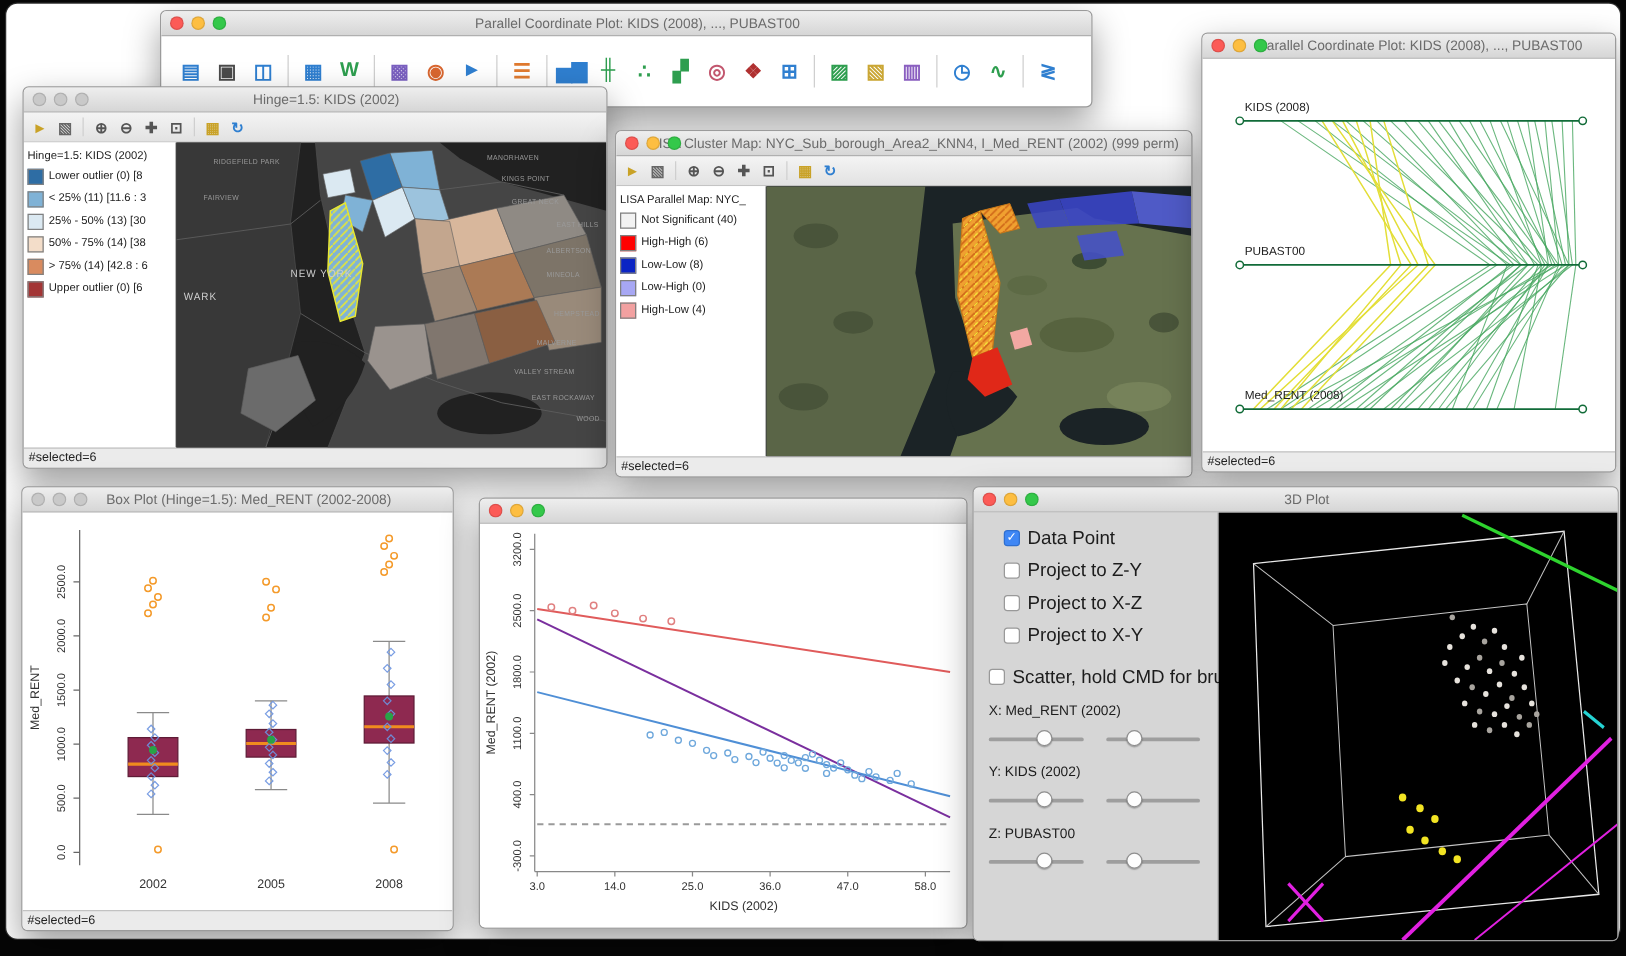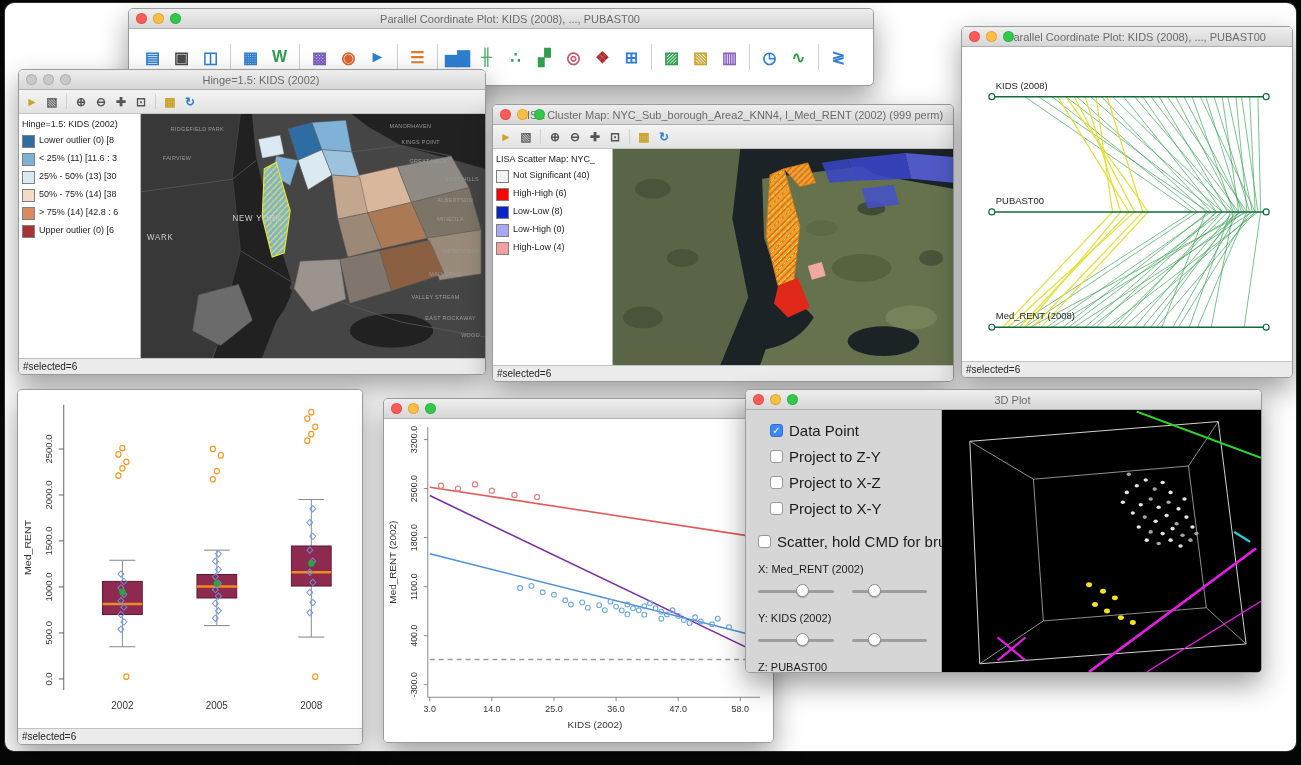--- a/index.html
+++ b/index.html
@@ -227,21 +227,21 @@
       <div class="ticon small" style="color: rgb(85, 85, 85);">⊕</div>
       <div class="ticon small" style="color: rgb(85, 85, 85);">⊖</div>
       <div class="ticon small" style="color: rgb(85, 85, 85);">✚</div>
       <div class="ticon small" style="color: rgb(85, 85, 85);">⊡</div>
       <div class="tsep small"></div>
       <div class="ticon small" style="color: rgb(201, 162, 39);">▦</div>
       <div class="ticon small" style="color: rgb(47, 127, 208);">↻</div>
     </div>
   <div class="map-body">
     <div class="legend-panel" style="width:120px">
-      <div class="legend-title">LISA Scatter Map: NYC_</div>
+      <div class="legend-title">LISA Parallel Map: NYC_</div>
       <div id="lisa-legend">
           <div class="lrow">
             <span class="swatch" style="background: rgb(242, 242, 242);"></span>
             <span class="llabel">Not Significant (40)</span>
           </div>
           <div class="lrow">
             <span class="swatch" style="background: rgb(255, 0, 0);"></span>
             <span class="llabel">High-High (6)</span>
           </div>
           <div class="lrow">
@@ -352,20 +352,28 @@
         <line x1="30" y1="282" x2="306" y2="282" stroke="#116b38" stroke-width="1.4"></line>
         <circle cx="30" cy="282" r="3" fill="#fff" stroke="#116b38" stroke-width="1.2"></circle>
         <circle cx="306" cy="282" r="3" fill="#fff" stroke="#116b38" stroke-width="1.2"></circle>
         <text x="34" y="274" class="axlbl">Med_RENT (2008)</text>
       </svg>
   </div>
   <div class="statusbar">#selected=6</div>
 </div>
 
 <div class="window inactive" style="left:17px;top:389px;width:346px;height:356px">
+  <div class="titlebar">
+    <div class="lights">
+      <span class="light red"></span>
+      <span class="light yellow"></span>
+      <span class="light green"></span>
+    </div>
+    <div class="title">Box Plot (Hinge=1.5): Med_RENT (2002-2008)</div>
+  </div>
   <div class="plot-body">
     <svg id="boxplot-svg" viewBox="0 0 346 320" preserveAspectRatio="none">
         <line x1="46" y1="14" x2="46" y2="284" stroke="#666" stroke-width="1"></line>
         <line x1="41" y1="273.5483870967742" x2="46" y2="273.5483870967742" stroke="#666"></line>
         <text x="34" y="273.5483870967742" text-anchor="middle" font-size="9" fill="#333" transform="rotate(-90 34 273.5483870967742)">0.0</text>
         <line x1="41" y1="230" x2="46" y2="230" stroke="#666"></line>
         <text x="34" y="230" text-anchor="middle" font-size="9" fill="#333" transform="rotate(-90 34 230)">500.0</text>
         <line x1="41" y1="186.4516129032258" x2="46" y2="186.4516129032258" stroke="#666"></line>
         <text x="34" y="186.4516129032258" text-anchor="middle" font-size="9" fill="#333" transform="rotate(-90 34 186.4516129032258)">1000.0</text>
         <line x1="41" y1="142.90322580645162" x2="46" y2="142.90322580645162" stroke="#666"></line>
@@ -524,21 +532,21 @@
         <circle cx="57.35042735042735" cy="67.1917098445596" r="2.6" fill="none" stroke="#e08080" stroke-width="1.2"></circle>
         <circle cx="74.37606837606837" cy="70.01036269430054" r="2.6" fill="none" stroke="#e08080" stroke-width="1.2"></circle>
         <circle cx="91.40170940170941" cy="65.78238341968913" r="2.6" fill="none" stroke="#e08080" stroke-width="1.2"></circle>
         <circle cx="108.42735042735043" cy="72.12435233160619" r="2.6" fill="none" stroke="#e08080" stroke-width="1.2"></circle>
         <circle cx="131.12820512820514" cy="76.3523316062176" r="2.6" fill="none" stroke="#e08080" stroke-width="1.2"></circle>
         <circle cx="153.82905982905982" cy="78.46632124352334" r="2.6" fill="none" stroke="#e08080" stroke-width="1.2"></circle>
       </svg>
   </div>
 </div>
 
-<div class="window" style="left:745px;top:389px;width:517px;height:284px">
+<div class="window" style="left:778px;top:389px;width:517px;height:364px">
   <div class="titlebar">
     <div class="lights">
       <span class="light red"></span>
       <span class="light yellow"></span>
       <span class="light green"></span>
     </div>
     <div class="title">3D Plot</div>
   </div>
   <div class="threed-body">
     <div class="threed-panel">

